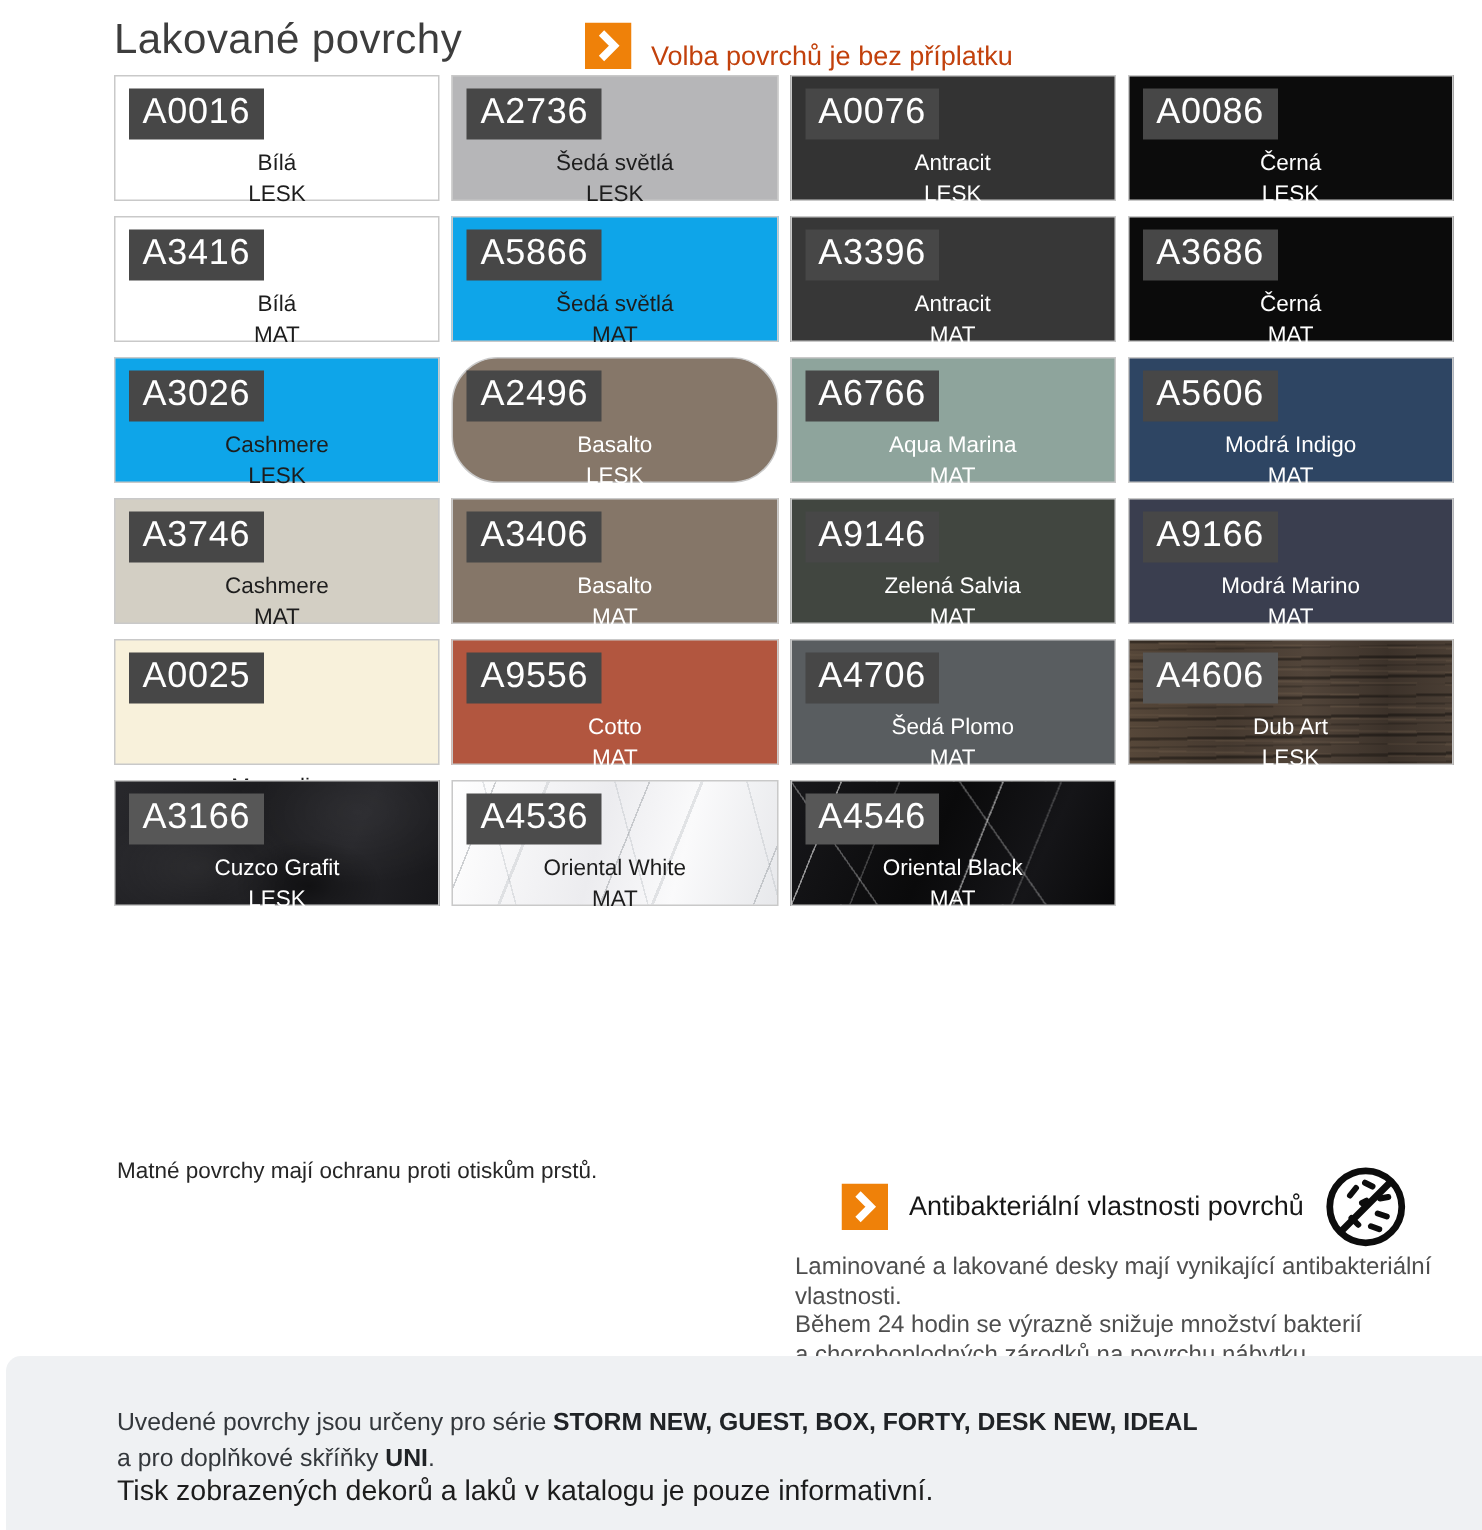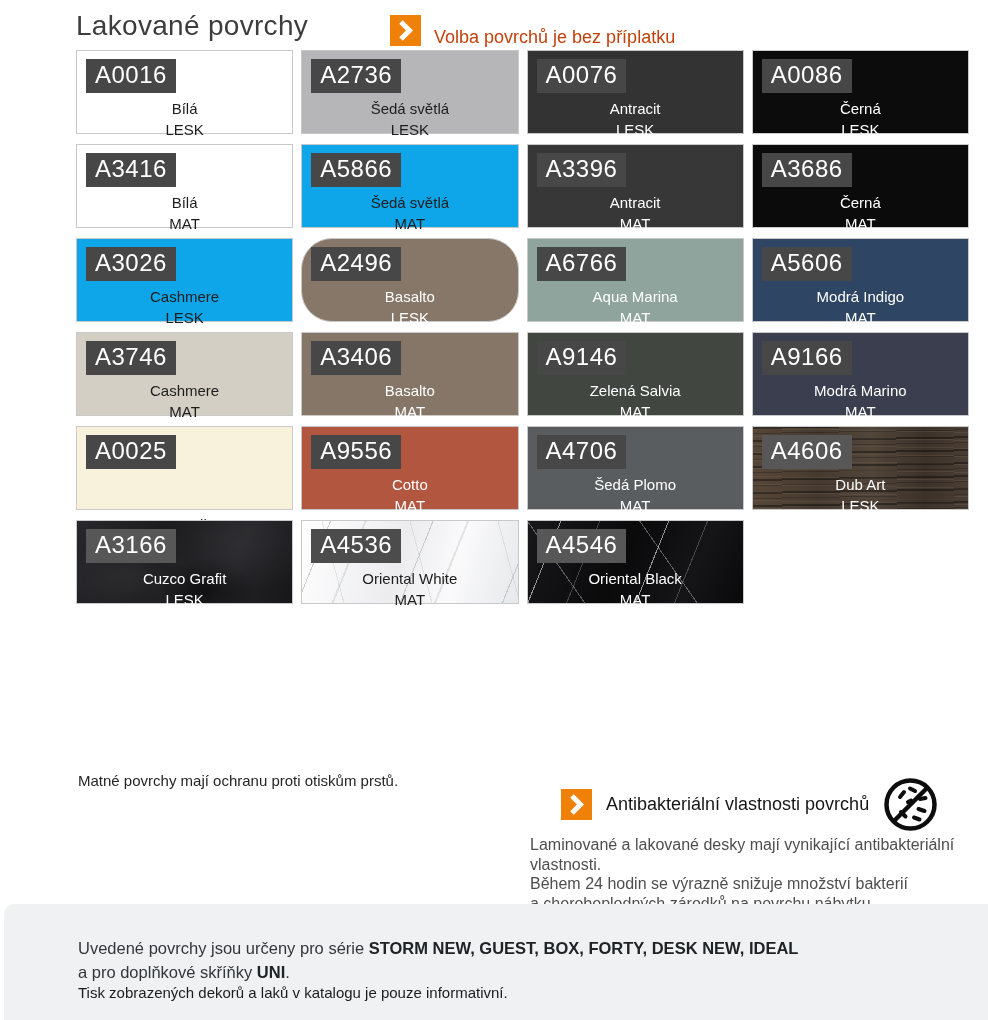--- a/index.html
+++ b/index.html
@@ -76,21 +76,21 @@
   .ab-title { font-size:18px; color:#161616; }
   .ab-icon { position:absolute; left:352px; top:-13px; width:57px; height:57px; }
   .ab-body { margin-top:15px; font-size:16px; line-height:19.5px; color:#4e4e4e; }
 
   .footer-band {
     position:absolute; left:4px; top:904px; width:984px; height:116px;
     background:#eff1f3; border-radius:10px 0 0 0;
   }
   .series { position:absolute; left:74px; top:12px; font-size:16.5px; line-height:24px; color:#33373b;margin-top:20px; }
   .series b { color:#202326; font-weight:700; }
-  .disclaimer { position:absolute; left:74px; top:80px; font-size:15px; color:#1c1c1c; }
+  .disclaimer { position:absolute; left:74px; top:80px; font-size:19px; color:#1c1c1c; }
 </style>
 </head>
 <body>
 
 <div class="page">
 
   <h1 class="page-title">Lakované povrchy</h1>
 
   <div class="top-note">
     <span class="arrow-icon">

